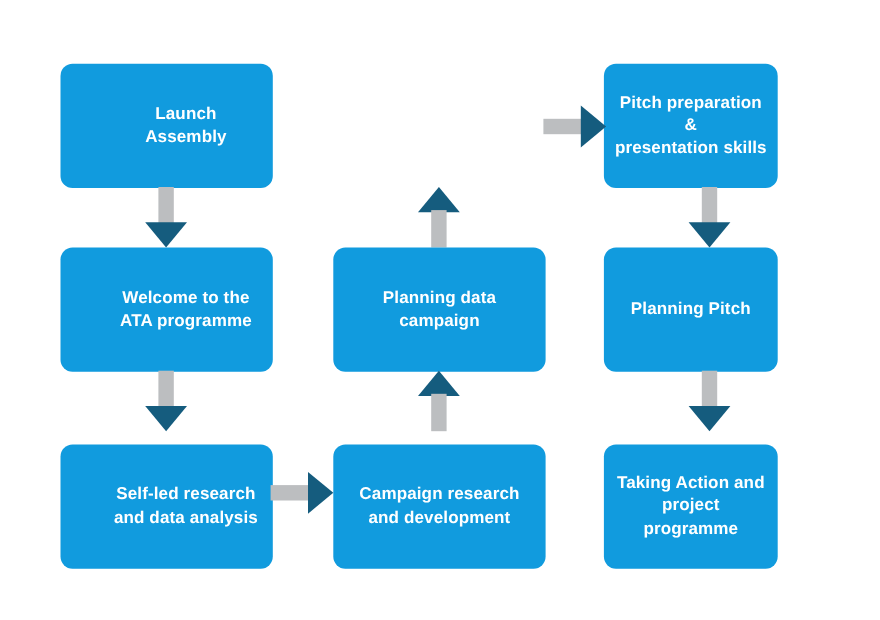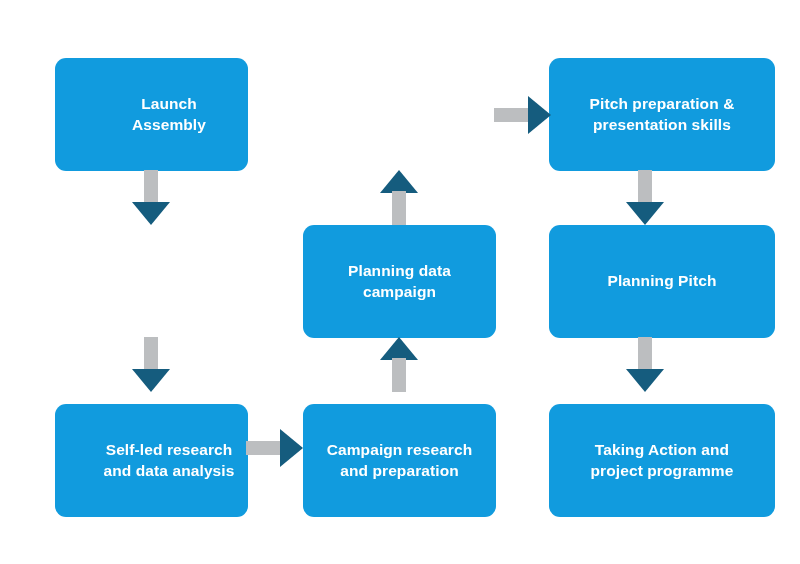--- a/index.html
+++ b/index.html
@@ -30,21 +30,21 @@
     display: flex;
     align-items: center;
     justify-content: center;
     text-align: center;
     padding: 6px 10px;
     white-space: pre-line;
   }
   
   .col-1 { left: 55px;  width: 193px; padding-left: 45px; }
   .col-2 { left: 303px; width: 193px; }
-  .col-3 { left: 549px; width: 226px; }
+  .col-3 { left: 549px; width: 158px; }
   .row-1 { top: 58px;   height: 113px; }
   .row-2 { top: 225px;  height: 113px; }
   .row-3 { top: 404px;  height: 113px; }
 
   
   .arrow {
     position: absolute;
   }
   .arrow .shaft {
     position: absolute;
@@ -95,20 +95,22 @@
 <div id="canvas">
 
   <div class="node col-1 row-1">Launch
 Assembly</div>
 
   <div class="arrow down" style="left:132px; top:170px;">
     <span class="shaft"></span>
     <span class="head"></span>
   </div>
 
+  <div class="node col-1 row-2">Welcome to the
+ATA programme</div>
 
   <div class="arrow down" style="left:132px; top:337px;">
     <span class="shaft"></span>
     <span class="head"></span>
   </div>
 
   <div class="node col-1 row-3">Self-led research
 and data analysis</div>
 
 
@@ -119,21 +121,21 @@
 
   <div class="node col-2 row-2">Planning data
 campaign</div>
 
   <div class="arrow up" style="left:380px; top:337px;">
     <span class="head"></span>
     <span class="shaft"></span>
   </div>
 
   <div class="node col-2 row-3">Campaign research
-and preparation</div>
+and development</div>
 
   <div class="node col-3 row-1">Pitch preparation &amp;
 presentation skills</div>
 
   <div class="arrow down" style="left:626px; top:170px;">
     <span class="shaft"></span>
     <span class="head"></span>
   </div>
 
   <div class="node col-3 row-2">Planning Pitch</div>

